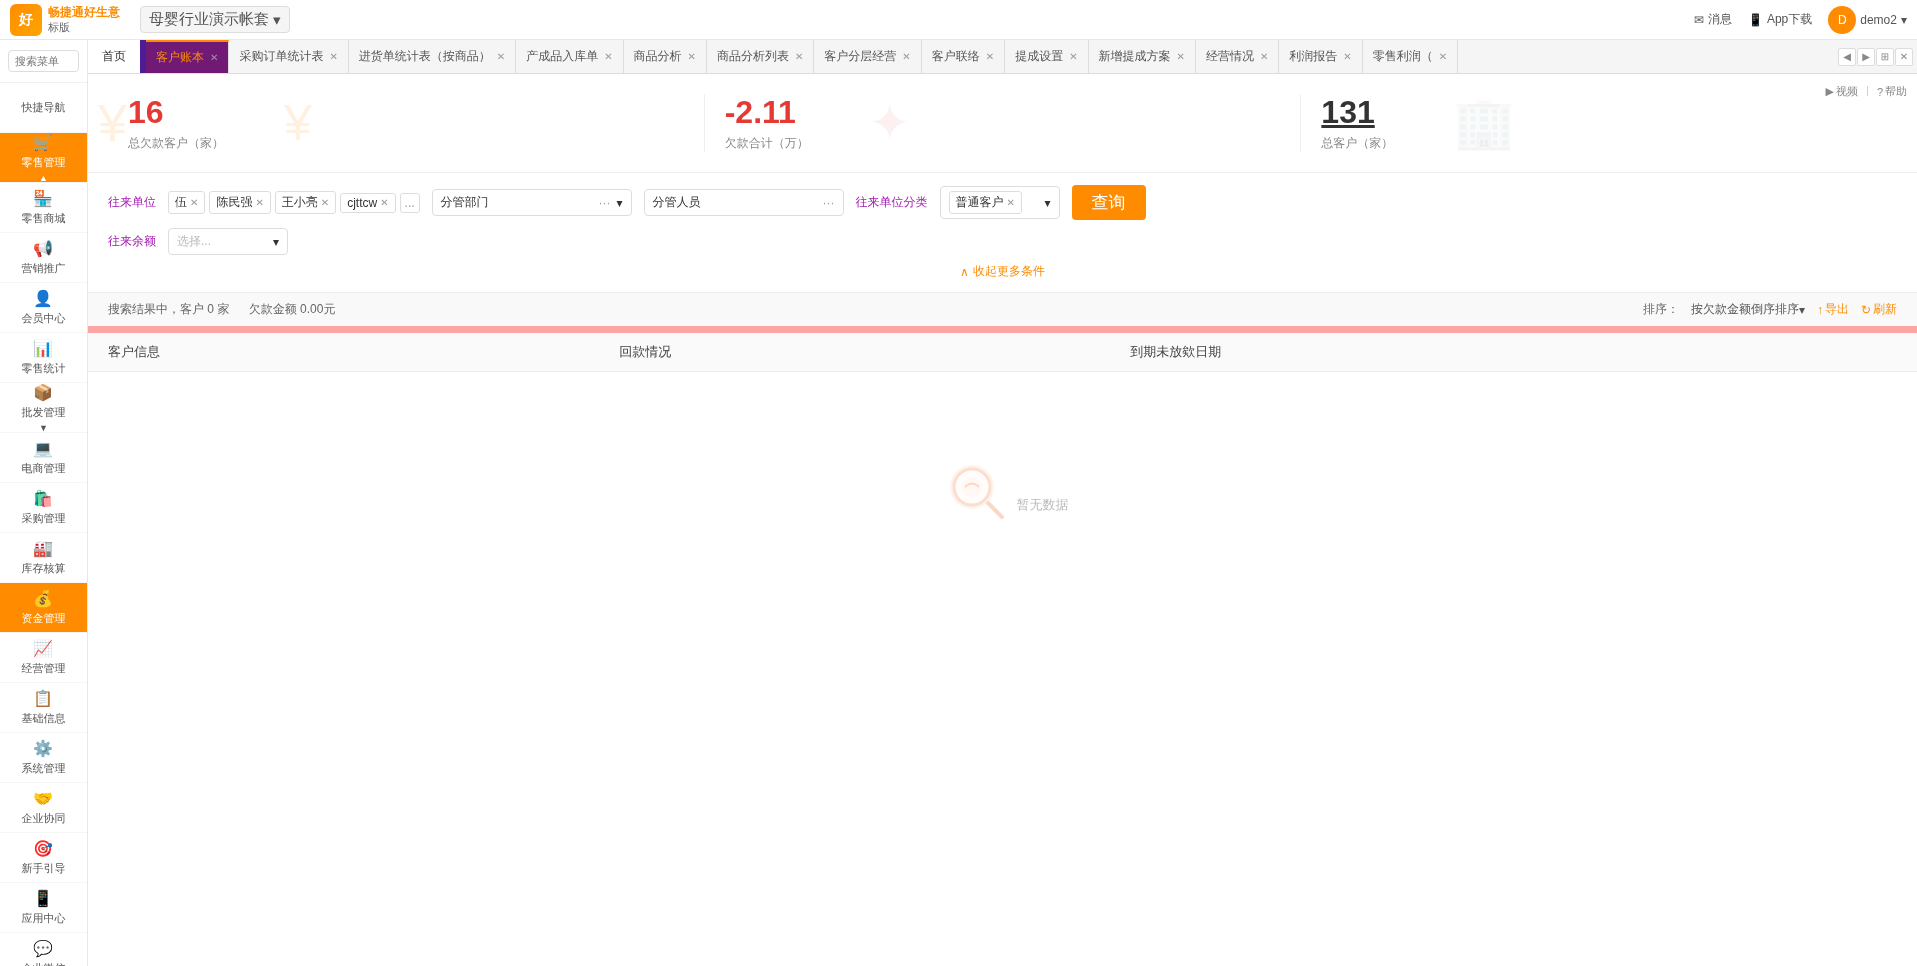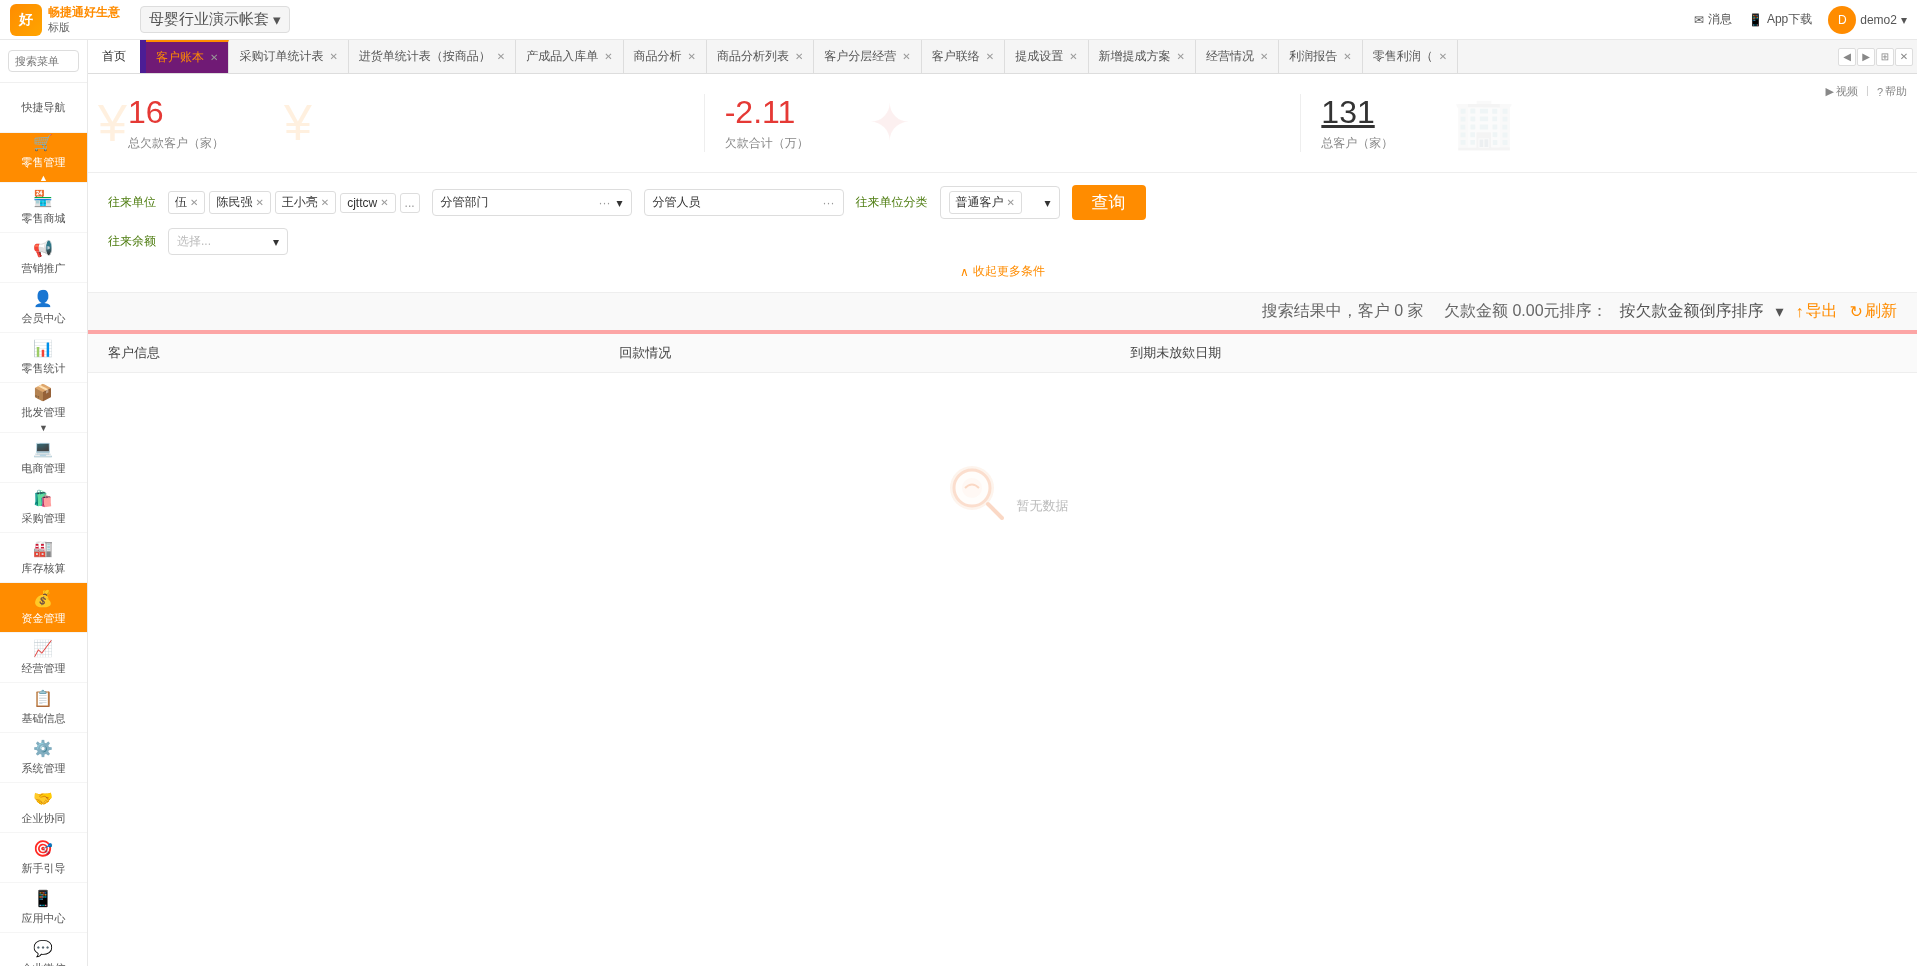--- a/index.html
+++ b/index.html
@@ -37,44 +37,44 @@
     .sidebar-search input { width: 100%; border: 1px solid #ddd; border-radius: 4px; padding: 4px 6px; font-size: 11px; color: #666; }
     .sidebar-nav-item { display: flex; flex-direction: column; align-items: center; justify-content: center; gap: 3px; padding: 10px 4px; cursor: pointer; color: #555; font-size: 11px; border-bottom: 1px solid #f5f5f5; min-height: 50px; }
     .sidebar-nav-item.active { background: #ff8c00; color: #fff; }
     .sidebar-nav-item.active .nav-icon { color: #fff; }
     .nav-icon { font-size: 16px; }
     .nav-label { font-size: 11px; text-align: center; }
 
     
     .stats-area { display: flex; background: #fff; border-bottom: 1px solid #eee; min-height: 80px; padding: 10px 20px; gap: 0; }
     .stat-block { flex: 1; display: flex; flex-direction: column; align-items: flex-start; justify-content: center; padding: 10px 20px; position: relative; }
-    .stat-value { font-size: 32px; font-weight: normal; color: #e53935; }
+    .stat-value { font-size: 32px; font-weight: bold; color: #e53935; }
     .stat-value.negative { color: #e53935; }
     .stat-value.black { color: #333; text-decoration: underline; }
     .stat-label { font-size: 12px; color: #888; margin-top: 4px; }
     .help-btns { position: absolute; top: 10px; right: 10px; display: flex; gap: 8px; font-size: 11px; color: #888; }
     .help-btn { cursor: pointer; display: flex; align-items: center; gap: 2px; }
 
     
     .filter-area { padding: 12px 20px; background: #fff; border-bottom: 1px solid #eee; }
     .filter-row { display: flex; align-items: center; gap: 12px; margin-bottom: 8px; flex-wrap: wrap; }
-    .filter-label { font-size: 12px; color: #4d7c0f; white-space: nowrap; }
+    .filter-label { font-size: 12px; color: #a21caf; white-space: nowrap; }
     .filter-tags { display: flex; align-items: center; gap: 4px; flex-wrap: wrap; }
     .filter-tag { display: flex; align-items: center; gap: 3px; background: #fff; border: 1px solid #ddd; border-radius: 3px; padding: 2px 6px; font-size: 12px; color: #333; }
     .filter-tag .tag-close { color: #999; cursor: pointer; font-size: 10px; }
     .filter-select { display: flex; align-items: center; border: 1px solid #ddd; border-radius: 4px; padding: 4px 8px; background: #fff; cursor: pointer; font-size: 12px; min-width: 120px; gap: 6px; }
     .filter-select-wide { min-width: 200px; }
     .more-tag { color: #999; cursor: pointer; font-size: 12px; border: 1px solid #ddd; border-radius: 3px; padding: 2px 4px; }
     .collapse-btn { display: flex; align-items: center; gap: 4px; color: #ff8c00; cursor: pointer; font-size: 12px; justify-content: center; margin-top: 4px; }
     .btn-query { background: #ff8c00; color: white; border: none; border-radius: 4px; padding: 6px 20px; font-size: 17px; cursor: pointer; white-space: nowrap; }
 
     
-    .results-bar { display: flex; align-items: center; justify-content: flex-end; padding: 8px 20px; background: #f9f9f9; border-bottom: 4px solid #fca5a5; font-size: 16px; color: #666; }
+    .results-bar { display: flex; align-items: center; justify-content: space-between; padding: 8px 20px; background: #f9f9f9; border-bottom: 7px solid #fca5a5; font-size: 12px; color: #666; }
     .results-actions { display: flex; align-items: center; gap: 12px; }
-    .sort-link { color: #555; cursor: pointer; display: flex; align-items: center; gap: 12px; }
+    .sort-link { color: #555; cursor: pointer; display: flex; align-items: center; gap: 0; }
     .action-link { color: #ff8c00; cursor: pointer; display: flex; align-items: center; gap: 2px; }
 
     
     .table-header { display: grid; grid-template-columns: 2fr 2fr 1.5fr 1.5fr; padding: 10px 20px; background: #fafafa; border-bottom: 1px solid #eee; font-size: 13px; font-weight: 500; color: #444; }
     .empty-state { display: flex; flex-direction: row; align-items: center; justify-content: center; padding: 80px 20px; color: #bbb; }
     .empty-icon { font-size: 60px; margin-bottom: 12px; opacity: 0.4; }
     .empty-text { font-size: 13px; color: #bbb; }
   </style>
 </head>
 <body>

